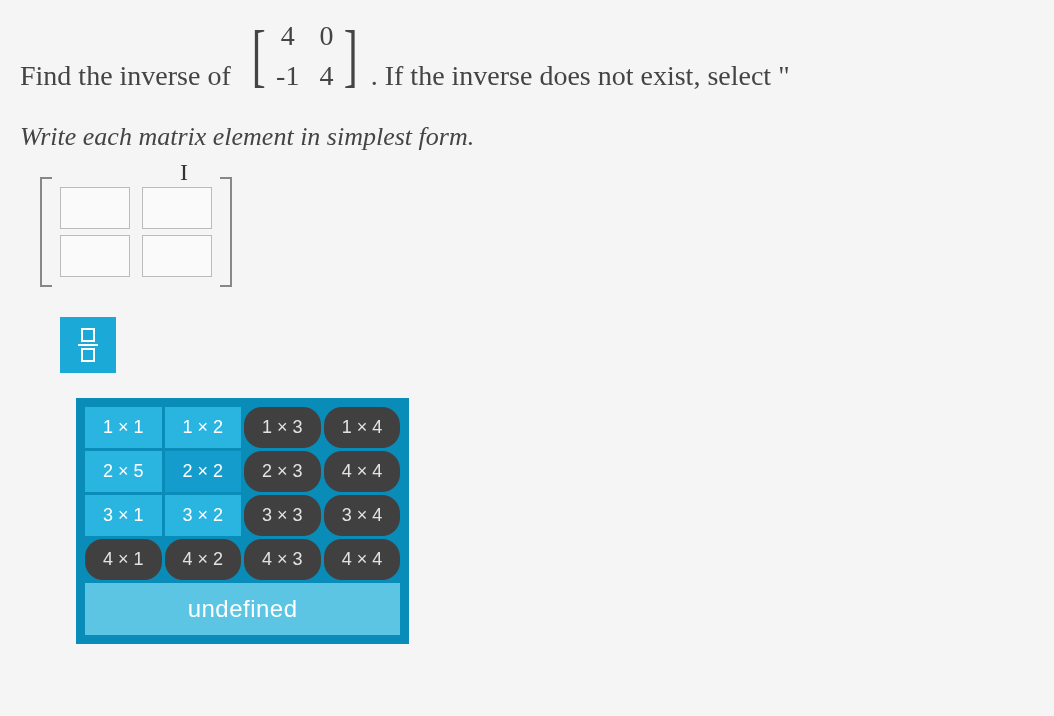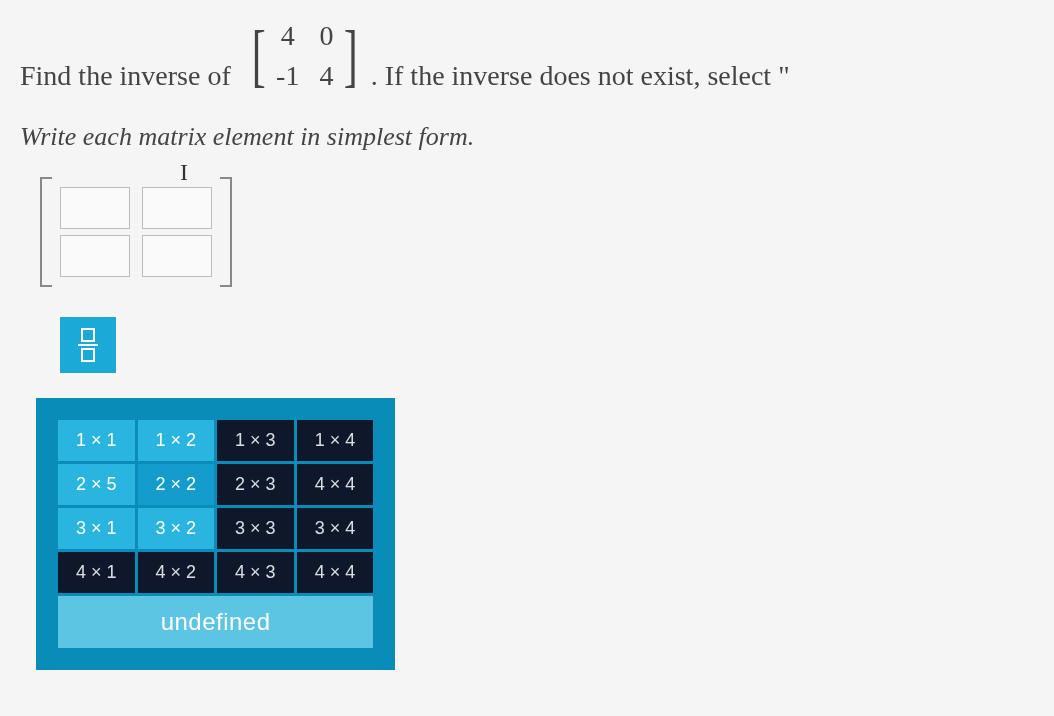--- a/index.html
+++ b/index.html
@@ -112,39 +112,40 @@
       height: 14px;
       border: 2px solid #fff;
     }
     .fraction-line {
       width: 20px;
       height: 2px;
       background: #fff;
       margin: 2px 0;
     }
     .size-table {
-      margin-left: 16px;
+      margin-left: 56px;
       border-collapse: separate;
       border-spacing: 3px;
       background: #0a8cb8;
-      padding: 19px;
+      padding: 6px;
     }
     .size-table td {
       background: #29b5e0;
       color: #fff;
       font-family: Arial, sans-serif;
       font-size: 18px;
       text-align: center;
       padding: 10px 18px;
       cursor: pointer;
       min-width: 70px;
     }
     .size-table td.faded {
-      background: #0f172a;
+      background: #404040;
       color: rgba(255,255,255,0.85);
+      border-radius: 18px;
     }
     .size-table td.selected {
       background: #149ccc;
     }
     .undefined-row td {
       background: #5cc5e3;
       font-size: 24px;
       padding: 12px;
       letter-spacing: 0.5px;
     }

